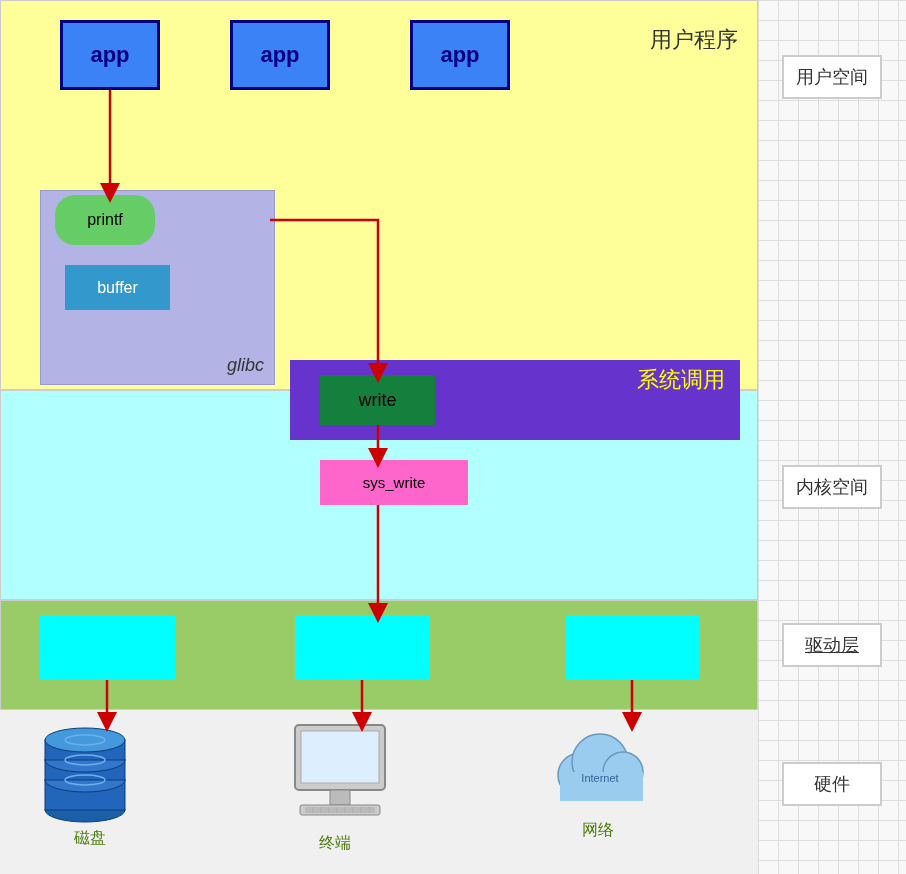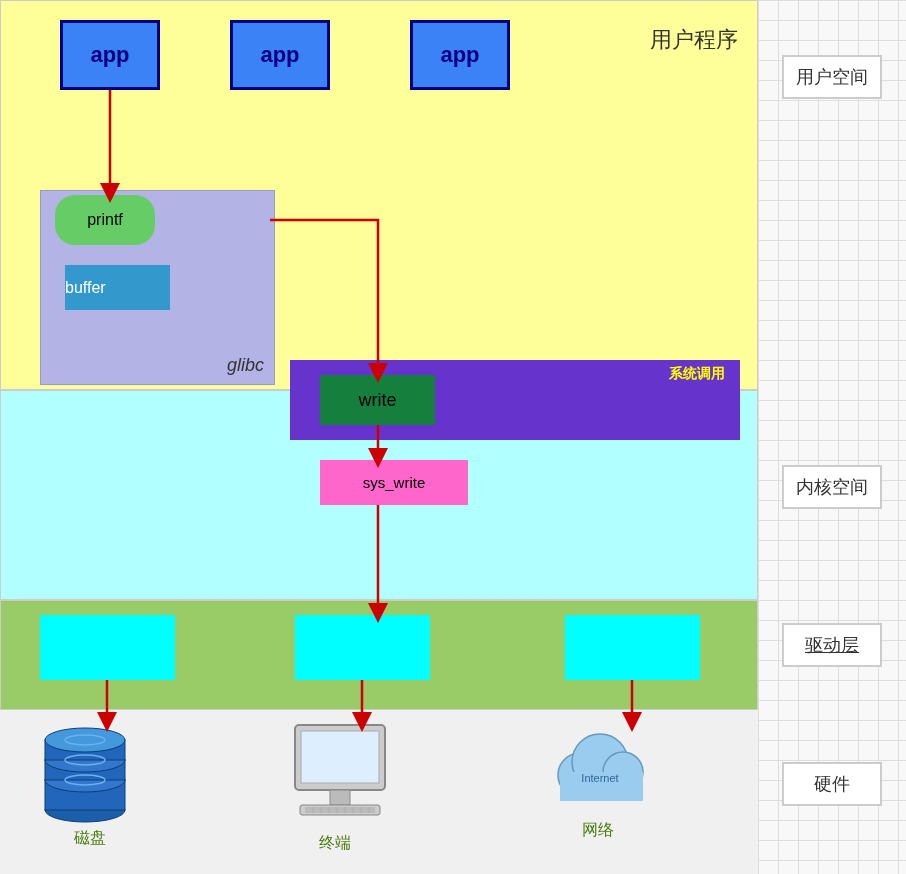--- a/index.html
+++ b/index.html
@@ -108,23 +108,23 @@
       left: 290px;
       width: 450px;
       height: 80px;
       background: #6633cc;
     }
 
     .syscall-label {
       position: absolute;
       top: 5px;
       right: 15px;
-      font-size: 14px;
+      font-size: 22px;
       color: #ffff00;
-      font-weight: bold;
+      font-weight: normal;
     }
 
     
     .app-box {
       position: absolute;
       width: 100px;
       height: 70px;
       border: 3px solid #000080;
       background: #3b82f6;
       display: flex;
@@ -167,20 +167,21 @@
     
     .buffer-box {
       position: absolute;
       top: 265px;
       left: 65px;
       width: 105px;
       height: 45px;
       background: #3399cc;
       display: flex;
       align-items: center;
+      justify-content: center;
       font-size: 16px;
       color: white;
     }
 
     
     .write-box {
       position: absolute;
       top: 375px;
       left: 320px;
       width: 115px;

